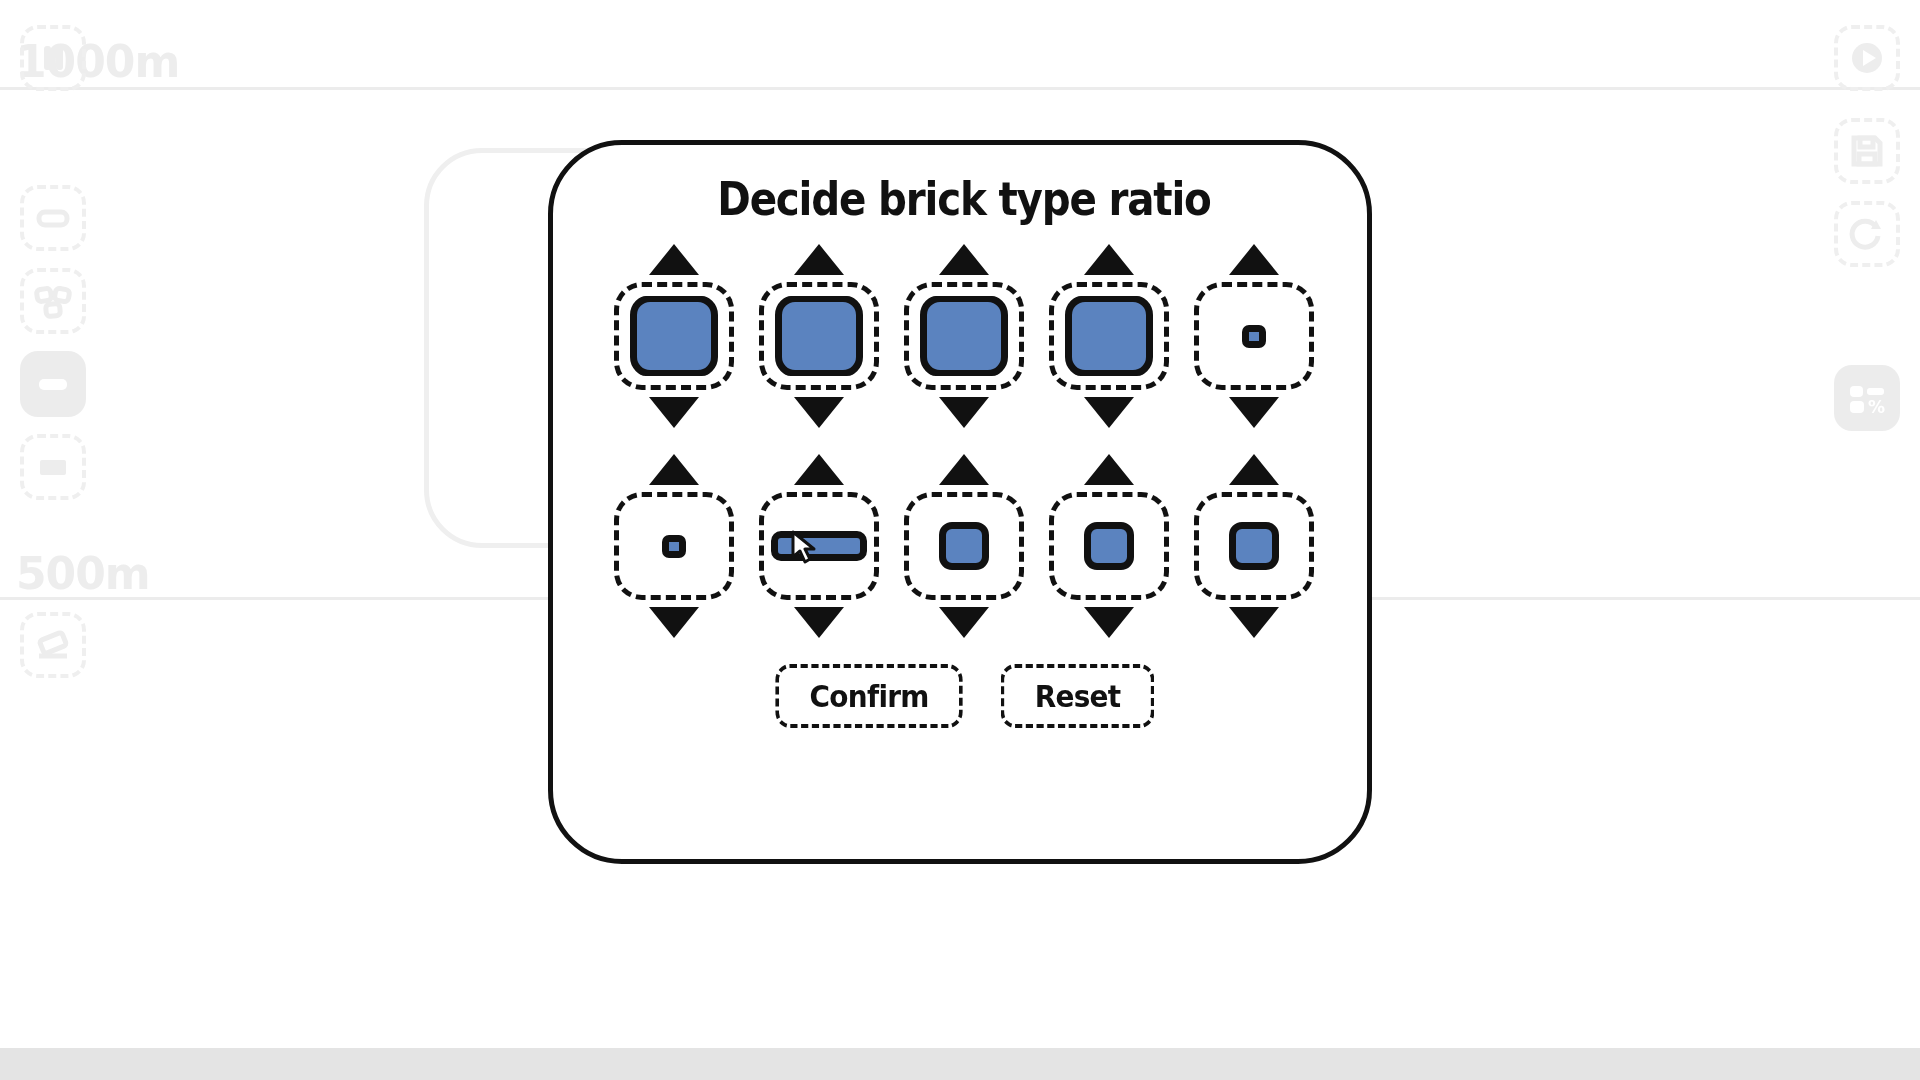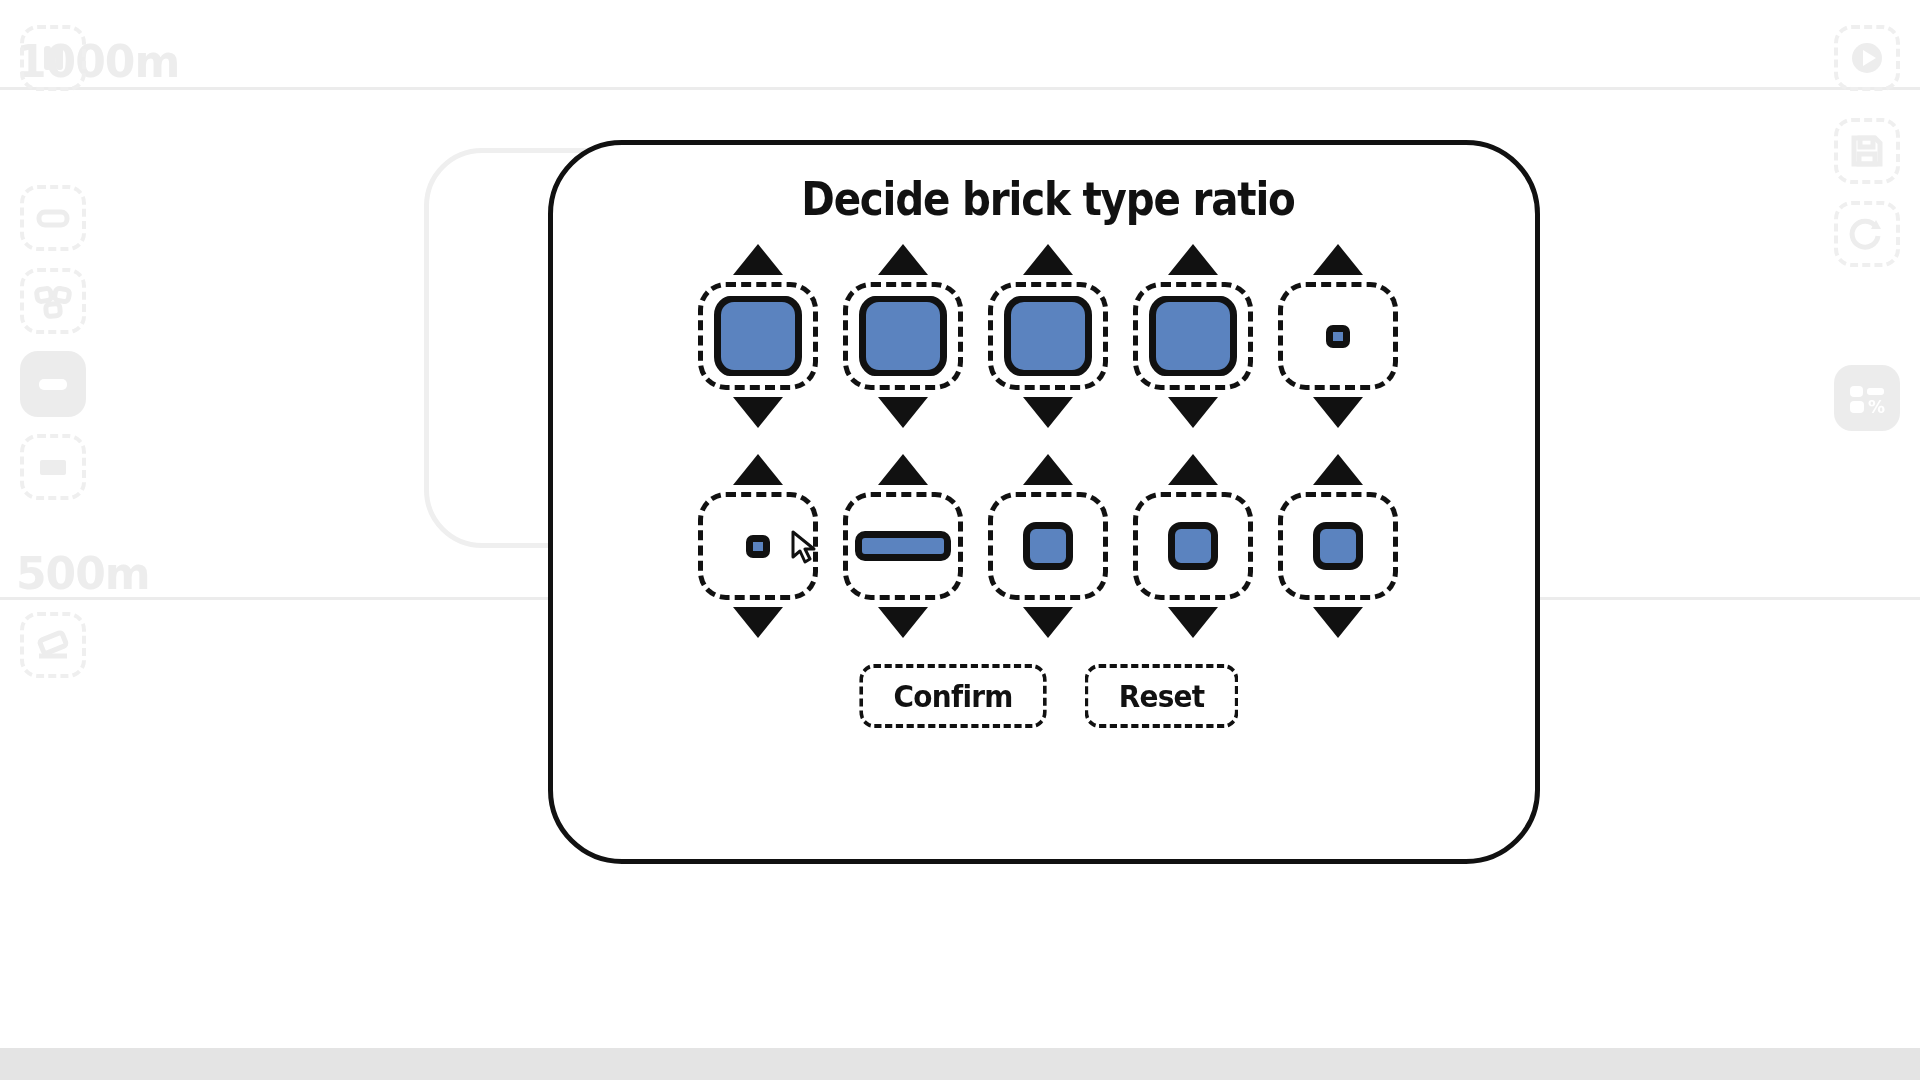--- a/index.html
+++ b/index.html
@@ -52,21 +52,21 @@
   .t-solid{left:20px;top:434px;}
   .t-eraser{left:20px;top:612px;}
 
   .t-play{left:1834px;top:25px;}
   .t-save{left:1834px;top:118px;}
   .t-reload{left:1834px;top:201px;}
   .t-ratio{left:1834px;top:365px;}
 
   
   #modal{
-    position:absolute;left:548px;top:140px;width:992px;height:724px;
+    position:absolute;left:548px;top:140px;width:824px;height:724px;
     background:#ffffff;border:5px solid #111111;border-radius:74px;
     box-sizing:border-box;
     padding-left:8px;
   }
 
   .modal-title{
     text-align:center;margin-top:26px;
     font-family:"DejaVu Sans", sans-serif;
     font-weight:700;font-size:47px;color:#111;letter-spacing:-1.4px;
     transform:scaleX(0.86);

